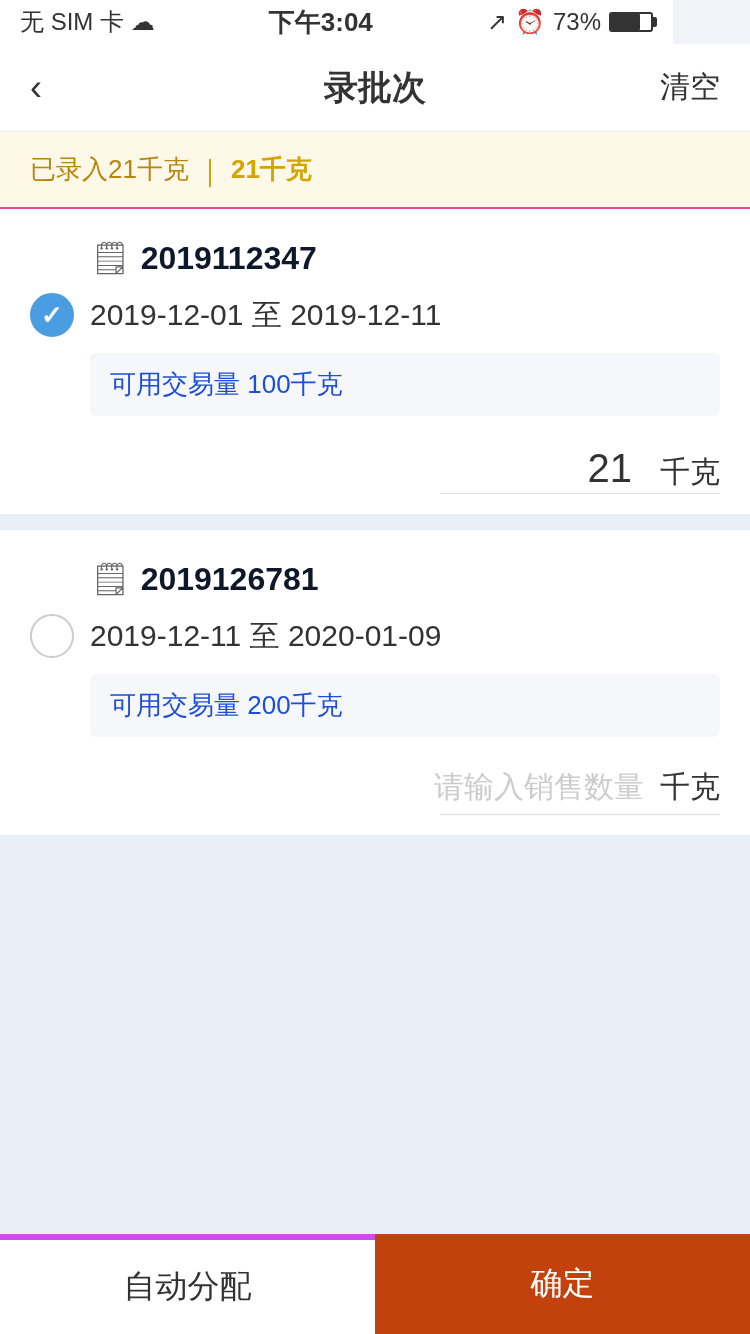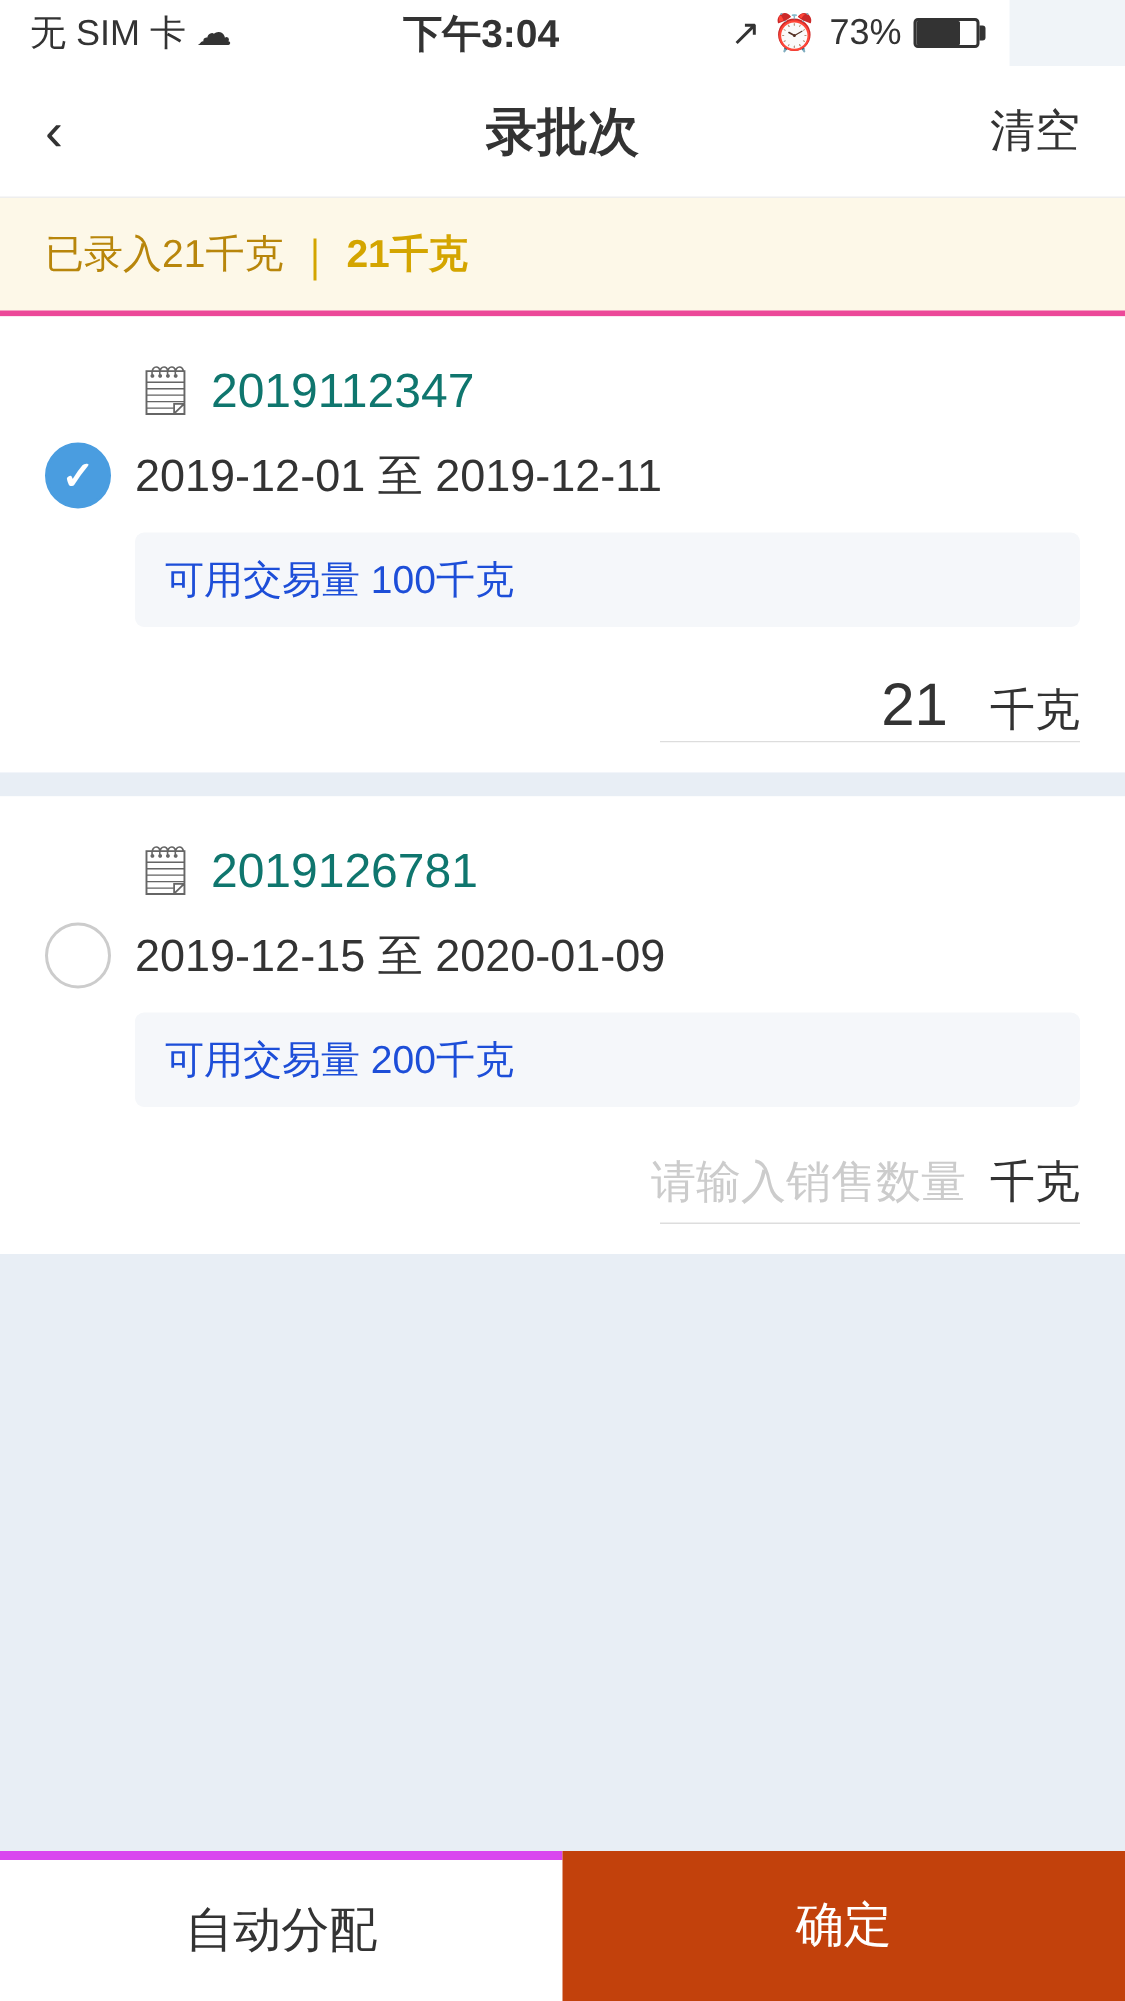--- a/index.html
+++ b/index.html
@@ -94,21 +94,21 @@
       cursor: pointer;
     }
 
     
     .info-banner {
       background: #fdf8e8;
       padding: 20px 30px;
       display: flex;
       align-items: flex-end;
       gap: 20px;
-      border-bottom: 4px solid #ec4899;
+      border-bottom: 2px solid #ec4899;
     }
     .info-banner-text {
       font-size: 26px;
       color: #b8860b;
     }
     .info-divider {
       width: 2px;
       height: 28px;
       background: #d4a500;
     }
@@ -135,22 +135,22 @@
       gap: 10px;
       margin-bottom: 16px;
       padding-left: 60px;
     }
     .batch-icon {
       font-size: 32px;
       color: #666;
     }
     .batch-id {
       font-size: 32px;
-      font-weight: 400;
-      color: #0f766e;
+      font-weight: 700;
+      color: #0f172a;
     }
     .batch-date-row {
       display: flex;
       align-items: center;
       gap: 16px;
       margin-bottom: 16px;
     }
     .radio-circle {
       width: 44px;
       height: 44px;
@@ -354,21 +354,21 @@
     <div class="batch-item">
 
       <div class="batch-id-row">
         <span class="batch-icon">🗒</span>
         <span class="batch-id">2019126781</span>
       </div>
 
       <div class="batch-date-row">
         <div class="radio-circle">
         </div>
-        <span class="batch-date">2019-12-15 至 2020-01-09</span>
+        <span class="batch-date">2019-12-11 至 2020-01-09</span>
       </div>
 
       <div class="batch-avail-row">
         <span class="batch-avail-text">可用交易量 200千克</span>
       </div>
 
     </div>
 
     <div class="input-row">
       <span class="input-placeholder">请输入销售数量</span>

